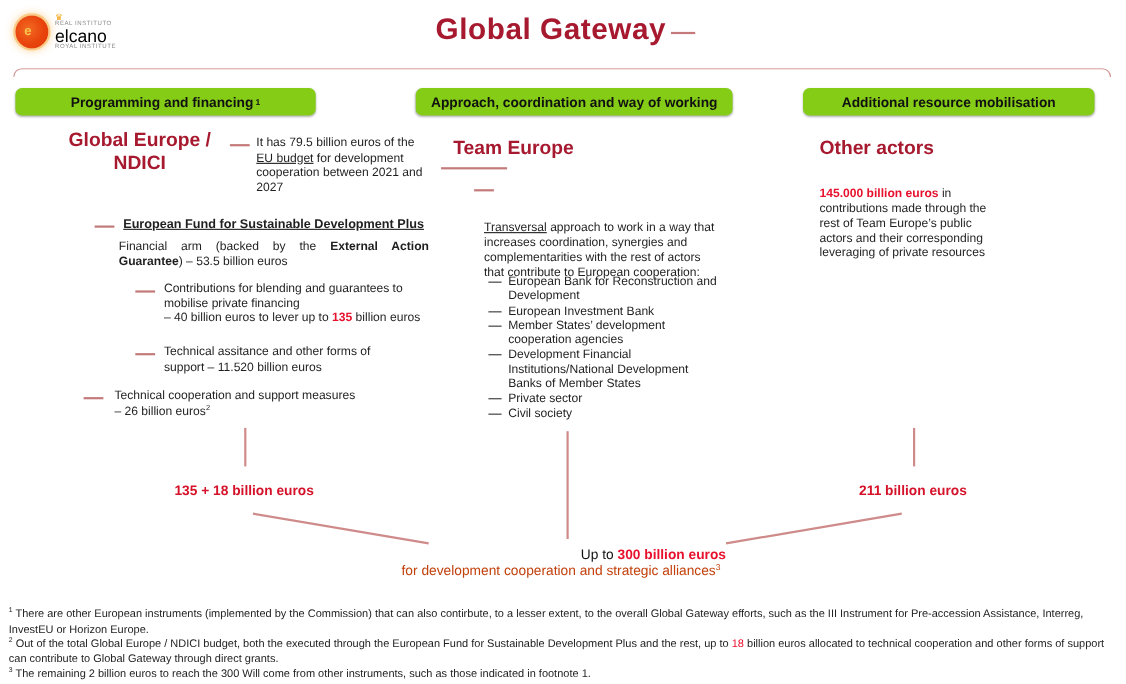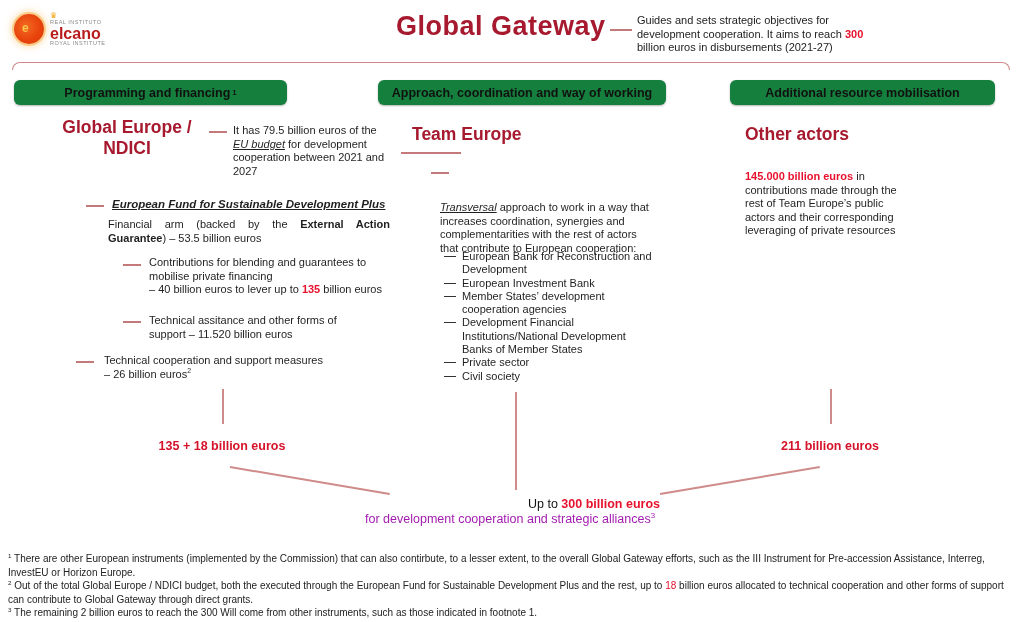--- a/index.html
+++ b/index.html
@@ -13,38 +13,38 @@
   
   .logo { left:14px; top:12px; display:flex; align-items:center; gap:6px; }
   .logo-circle { width:30px; height:30px; border-radius:50%;
     background:radial-gradient(circle at 40% 42%, #f26a22 0%, #e8430c 55%, #dc3a05 100%);
     box-shadow:0 0 0 2px rgba(247,166,45,.45), 0 0 7px 3px rgba(247,166,45,.35);
     position:relative; }
   .logo-e { position:absolute; left:8px; top:7px; color:#f7c64b; font-size:12px; font-weight:bold; }
   .logo-text { display:flex; flex-direction:column; line-height:1; }
   .logo-crown { color:#f2a71b; font-size:8px; line-height:8px; }
   .logo-small { font-size:5.5px; color:#8a8a8a; letter-spacing:.5px; text-transform:uppercase; }
-  .logo-name { font-size:16px; font-weight:bold; color:#b91c1c; line-height:15px; }
+  .logo-name { font-size:16px; font-weight:normal; color:#000000; line-height:15px; }
 
   
   .title { left:396px; top:11px; font-size:27px; font-weight:bold; color:#a6192e; letter-spacing:.5px; }
   .title-dash { left:610px; top:29px; width:22px; height:2px; background:#c47a7a; }
   .description { left:637px; top:14px; width:242px; font-size:11px; line-height:13.5px; color:#222; }
 
   .red { color:#e8112d; }
   .bold { font-weight:bold; }
-  .u { text-decoration:underline;font-style:italic; }
+  .u { text-decoration:underline; }
   sup { font-size:.62em; vertical-align:super; line-height:0; }
 
   
   .bracket { left:12px; top:62px; width:998px; height:8px;
     border:1.5px solid #cf8a8a; border-bottom:none; border-radius:8px 8px 0 0; }
 
   
-  .pill { height:25px; background:#15803d; border-radius:6px;
+  .pill { height:25px; background:#84cc16; border-radius:6px;
     display:flex; align-items:center; justify-content:center;
     font-weight:bold; font-size:12.5px; color:#111;
     box-shadow:0 1px 2px rgba(0,0,0,.3); }
   .pill sup { margin-left:2px; }
   .pill-left { left:14px; top:80px; width:273px; }
   .pill-mid  { left:378px; top:80px; width:288px; }
   .pill-right{ left:730px; top:80px; width:265px; }
 
   .col-heading { font-size:17.5px; font-weight:bold; color:#a6192e; }
   .dash { height:1.5px; background:#c47a7a; width:18px; }
@@ -53,21 +53,21 @@
   
   .actor { display:flex; gap:6px; font-size:11px; line-height:13.3px; color:#1f1f1f; }
   .actor .mark { flex:0 0 12px; border-top:1.5px solid #333; margin-top:6px; }
 
   
   .vline { width:1.5px; background:#cf8a8a; }
   .diag { height:1.5px; background:#cf8a8a; transform-origin:0 50%; }
 
   .total { font-size:12.5px; font-weight:bold; color:#d5122a; text-align:center; }
   .grand1 { font-size:12.5px; text-align:right; color:#111; font-weight:bold; }
-  .grand2 { font-size:12.5px; text-align:center; color:#a21caf; }
+  .grand2 { font-size:12.5px; text-align:center; color:#c2410c; }
 
   
   .footnotes { left:8px; top:552px; width:1010px; font-size:10px; line-height:13.5px; color:#222; }
   .footnotes p { margin:0; }
 </style>
 </head>
 <body>
 
 <div class="canvas">
 
@@ -78,23 +78,20 @@
     <div class="logo-text">
       <span class="logo-crown">♛</span>
       <span class="logo-small">REAL INSTITUTO</span>
       <span class="logo-name">elcano</span>
       <span class="logo-small">ROYAL INSTITUTE</span>
     </div>
   </div>
 
   <div class="abs title">Global Gateway</div>
   <div class="abs title-dash"></div>
-  <div class="abs description">
-    <span>Guides and sets strategic objectives for development cooperation. It aims to reach </span><span class="red bold">300</span><span> billion euros in disbursements (2021-27)</span>
-  </div>
 
   <div class="abs bracket"></div>
 
   <div class="abs pill pill-left">
     <span>Programming and financing</span>
       <sup>1</sup>
   </div>
   <div class="abs pill pill-mid">
     <span>Approach, coordination and way of working</span>
   </div>

